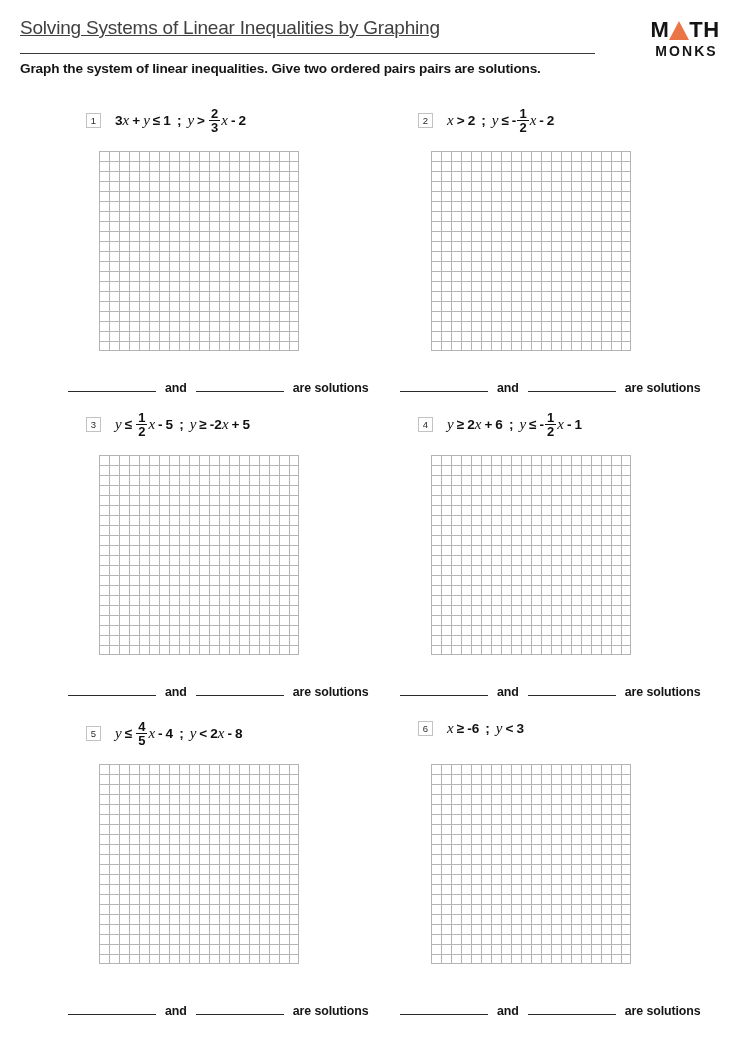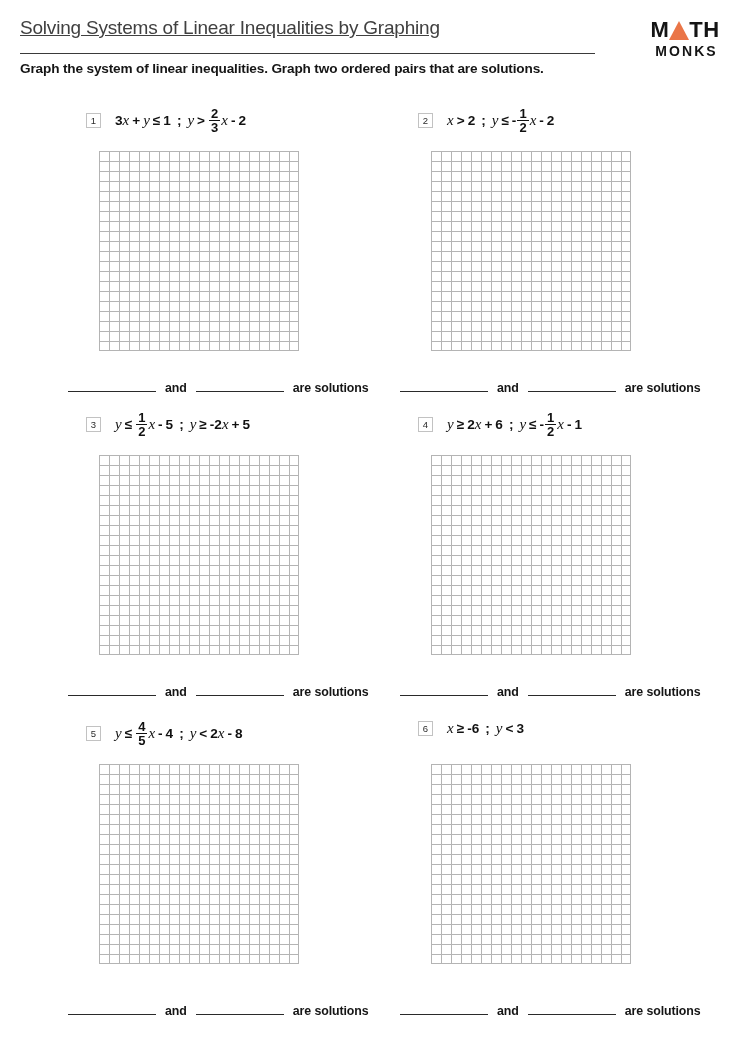--- a/index.html
+++ b/index.html
@@ -207,21 +207,21 @@
   .ans-tail {
     padding-left: 9px;
   }
 </style>
 </head>
 <body>
 
 <div id="header">
   <div id="page-title">Solving Systems of Linear Inequalities by Graphing</div>
   <div id="title-rule"></div>
-  <div id="instructions">Graph the system of linear inequalities. Graph two ordered pairs that are solutions.</div>
+  <div id="instructions">Graph the system of linear inequalities. Give two ordered pairs pairs are solutions.</div>
 
   <div id="logo">
     <div id="logo-math">
       <span>M</span>
       <span class="logo-tri"></span>
       <span>TH</span>
     </div>
     <div id="logo-monks">MONKS</div>
   </div>
 </div>

